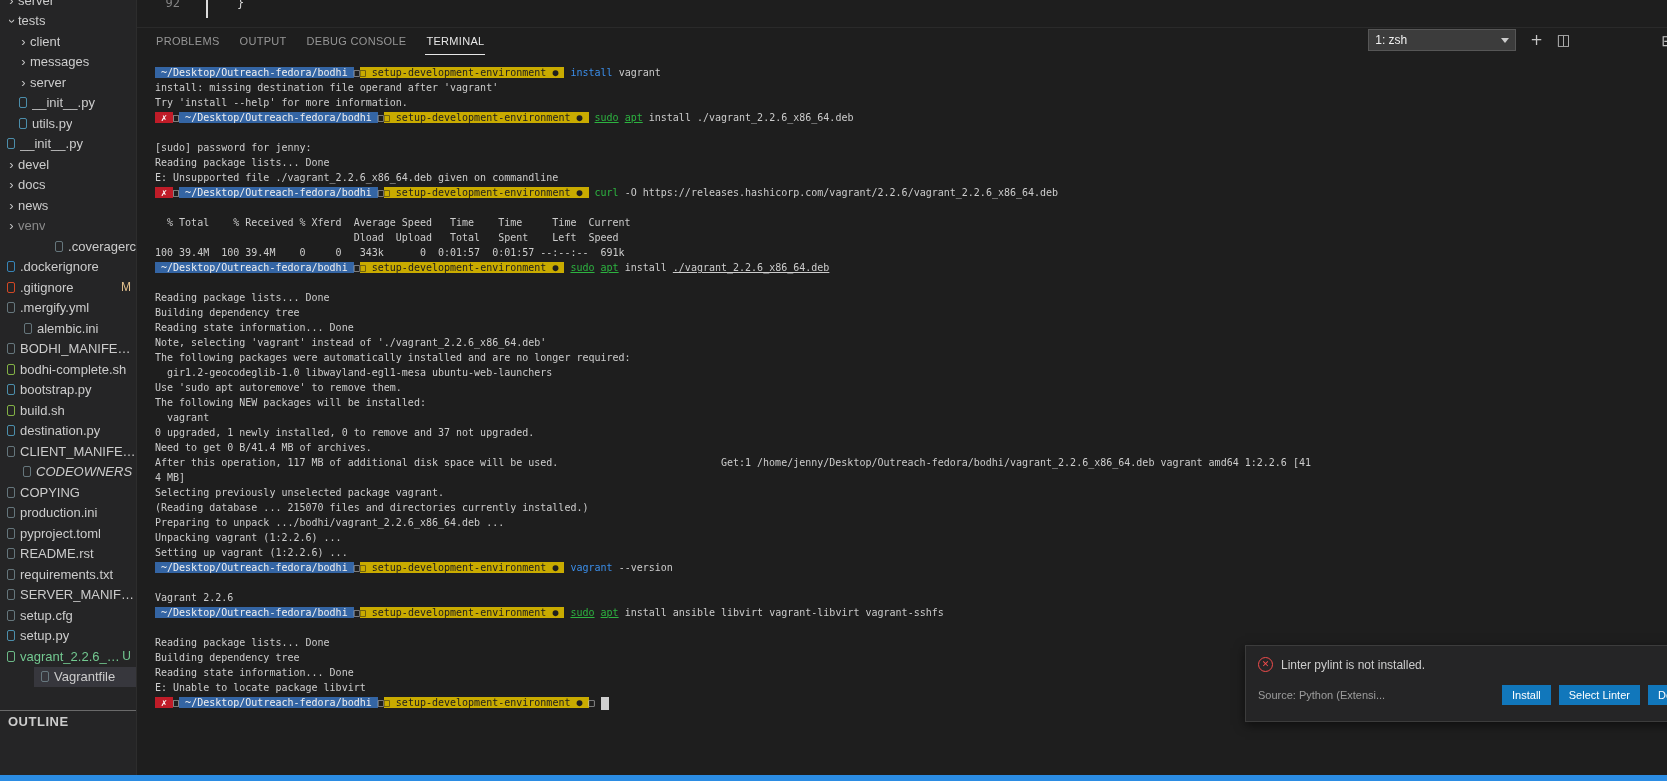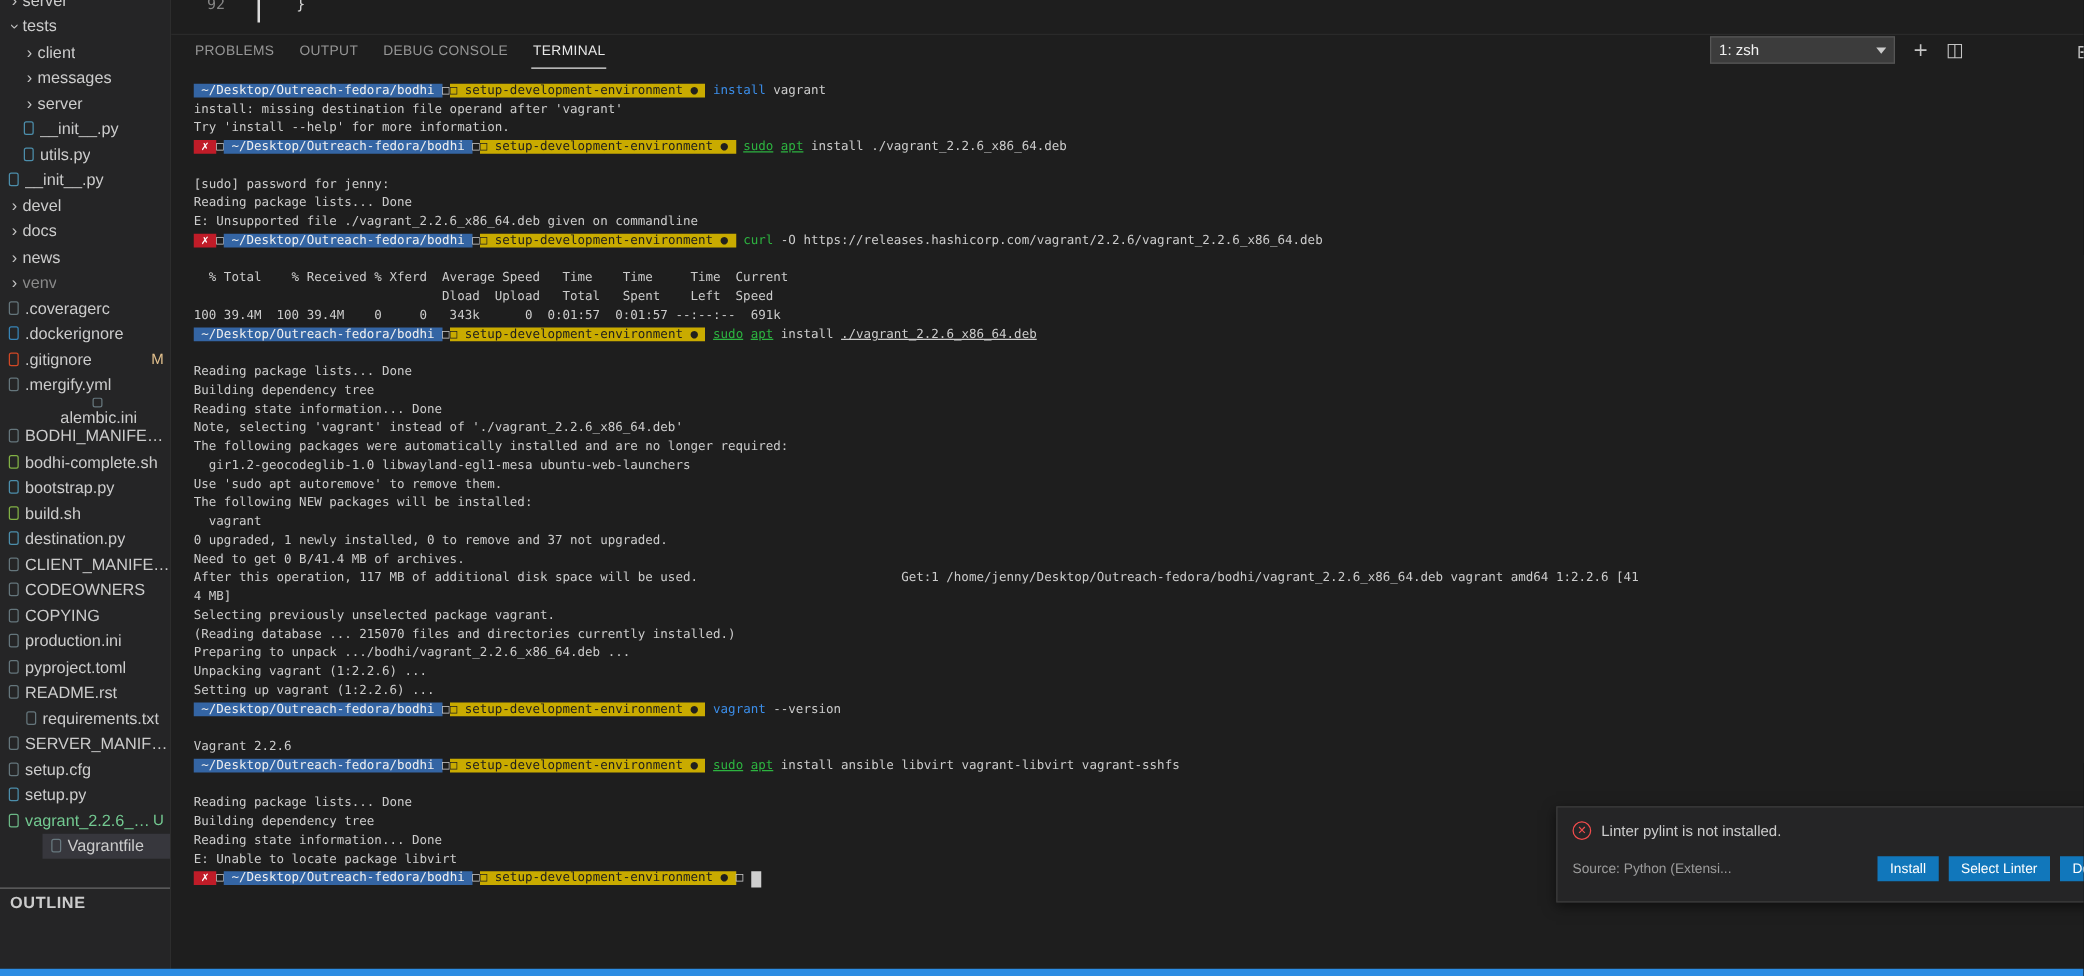--- a/index.html
+++ b/index.html
@@ -164,38 +164,38 @@
           <span class="tree-label">docs</span>
         </div>
         <div class="tree-row" style="padding-left: 5px;">
           <span class="chev">›</span>
           <span class="tree-label">news</span>
         </div>
         <div class="tree-row dim" style="padding-left: 5px;">
           <span class="chev">›</span>
           <span class="tree-label">venv</span>
         </div>
-        <div class="tree-row" style="padding-left: 5px;">
+        <div class="tree-row" style="padding-left: 5px; justify-content: flex-end;">
           <span class="ficon" style="color: rgb(109, 128, 134);"></span>
           <span class="tree-label">.coveragerc</span>
         </div>
         <div class="tree-row" style="padding-left: 5px;">
           <span class="ficon" style="color: rgb(58, 143, 198);"></span>
           <span class="tree-label">.dockerignore</span>
         </div>
         <div class="tree-row" style="padding-left: 5px;">
           <span class="ficon" style="color: rgb(228, 77, 38);"></span>
           <span class="tree-label">.gitignore</span>
           <span class="badge" style="color: rgb(226, 192, 141);">M</span>
         </div>
         <div class="tree-row" style="padding-left: 5px;">
           <span class="ficon" style="color: rgb(109, 128, 134);"></span>
           <span class="tree-label">.mergify.yml</span>
         </div>
-        <div class="tree-row" style="padding-left: 22px; flex-direction: column;">
+        <div class="tree-row" style="padding-left: 22px;">
           <span class="ficon" style="color: rgb(109, 128, 134);"></span>
           <span class="tree-label">alembic.ini</span>
         </div>
         <div class="tree-row" style="padding-left: 5px;">
           <span class="ficon" style="color: rgb(109, 128, 134);"></span>
           <span class="tree-label">BODHI_MANIFEST.in</span>
         </div>
         <div class="tree-row" style="padding-left: 5px;">
           <span class="ficon" style="color: rgb(141, 193, 73);"></span>
           <span class="tree-label">bodhi-complete.sh</span>
@@ -209,41 +209,41 @@
           <span class="tree-label">build.sh</span>
         </div>
         <div class="tree-row" style="padding-left: 5px;">
           <span class="ficon" style="color: rgb(81, 154, 186);"></span>
           <span class="tree-label">destination.py</span>
         </div>
         <div class="tree-row" style="padding-left: 5px;">
           <span class="ficon" style="color: rgb(109, 128, 134);"></span>
           <span class="tree-label">CLIENT_MANIFEST.in</span>
         </div>
-        <div class="tree-row" style="padding-left: 5px;">
+        <div class="tree-row" style="padding-left: 21px; font-style: italic;">
           <span class="ficon" style="color: rgb(109, 128, 134);"></span>
           <span class="tree-label">CODEOWNERS</span>
         </div>
         <div class="tree-row" style="padding-left: 5px;">
           <span class="ficon" style="color: rgb(109, 128, 134);"></span>
           <span class="tree-label">COPYING</span>
         </div>
         <div class="tree-row" style="padding-left: 5px;">
           <span class="ficon" style="color: rgb(109, 128, 134);"></span>
           <span class="tree-label">production.ini</span>
         </div>
         <div class="tree-row" style="padding-left: 5px;">
           <span class="ficon" style="color: rgb(109, 128, 134);"></span>
           <span class="tree-label">pyproject.toml</span>
         </div>
         <div class="tree-row" style="padding-left: 5px;">
           <span class="ficon" style="color: rgb(109, 128, 134);"></span>
           <span class="tree-label">README.rst</span>
         </div>
-        <div class="tree-row" style="padding-left: 19px; text-align: center;">
+        <div class="tree-row" style="padding-left: 5px; text-align: center;">
           <span class="ficon" style="color: rgb(109, 128, 134);"></span>
           <span class="tree-label">requirements.txt</span>
         </div>
         <div class="tree-row" style="padding-left: 5px;">
           <span class="ficon" style="color: rgb(109, 128, 134);"></span>
           <span class="tree-label">SERVER_MANIFEST.in</span>
         </div>
         <div class="tree-row" style="padding-left: 5px;">
           <span class="ficon" style="color: rgb(109, 128, 134);"></span>
           <span class="tree-label">setup.cfg</span>

